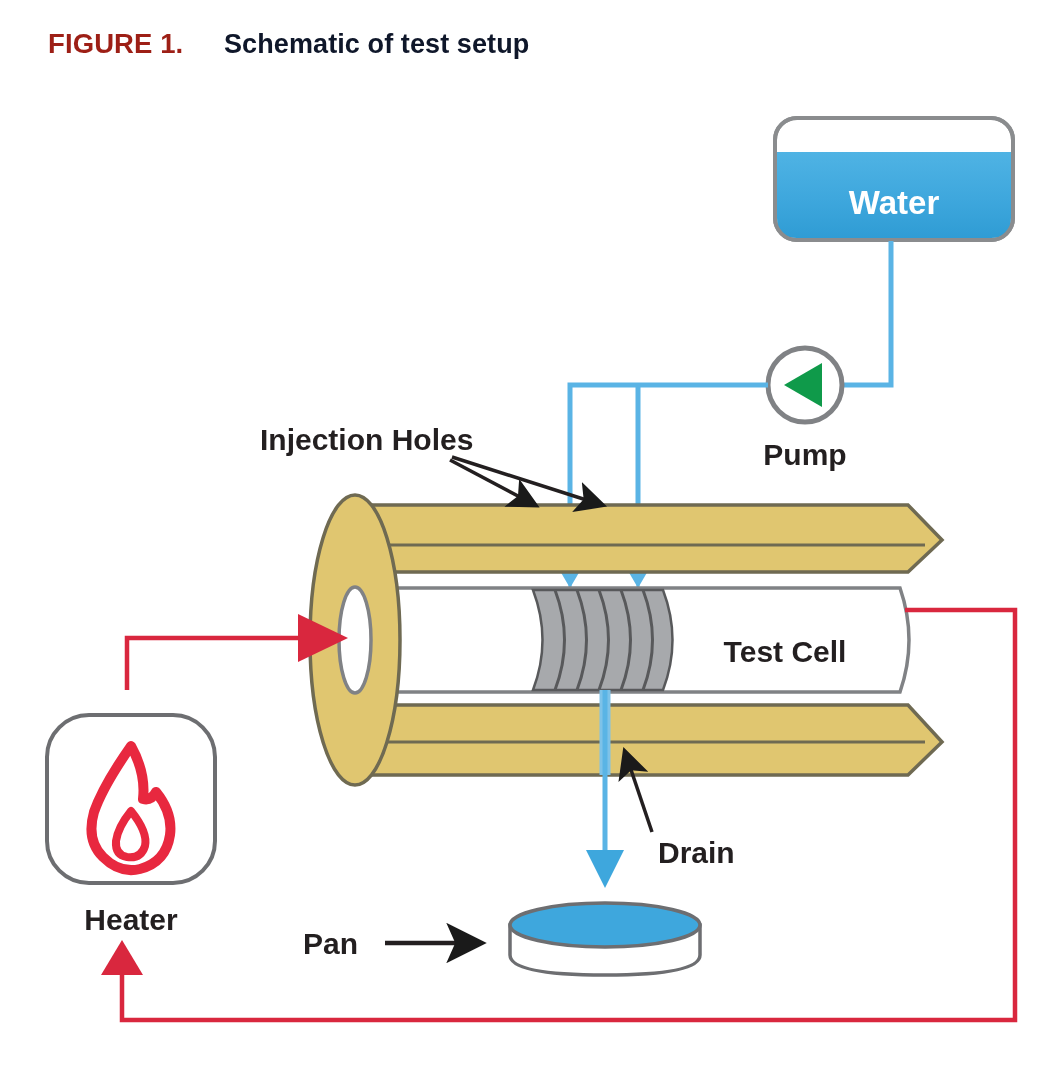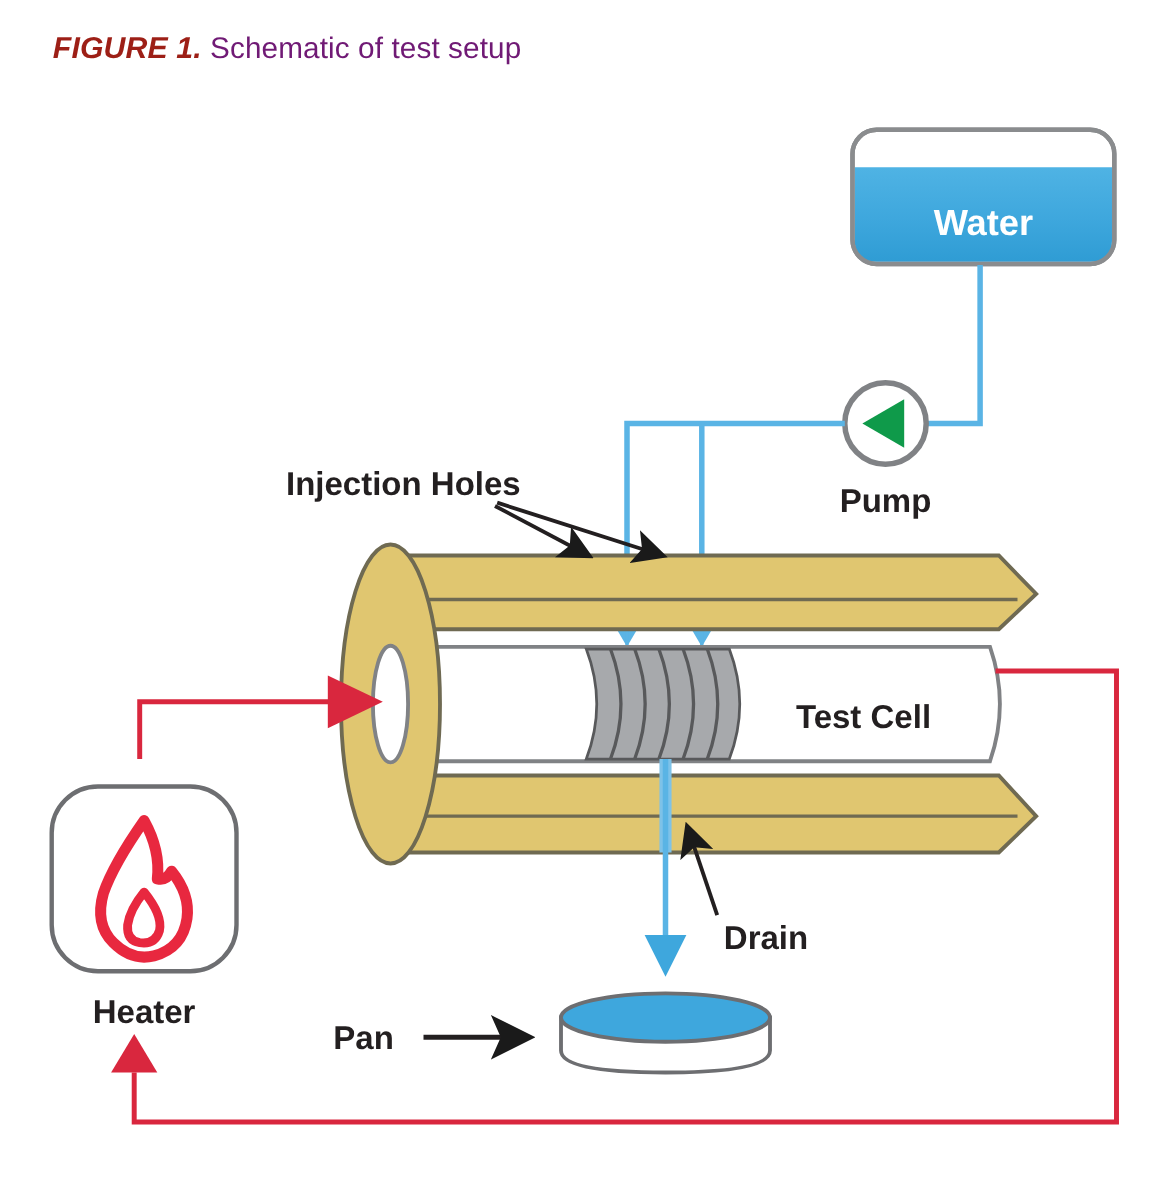--- a/index.html
+++ b/index.html
@@ -25,25 +25,25 @@
     left: 48px;
     top: 28px;
     font-size: 27px;
     letter-spacing: 0.1px;
     white-space: nowrap;
   }
   .caption-prefix {
     font-weight: bold;
     color: #9d1f16;
     font-size: 27.5px;
-    font-style: italic;
   }
   .caption-text {
-    color: #701a75;
-    font-weight: 400;
+    color: #0f172a;
+    font-weight: 700;
+    margin-left: 33px;
   }
   #diagram {
     position: absolute;
     left: 0;
     top: 0;
     width: 1061px;
     height: 1071px;
   }
   .svg-label {
     font-family: "Liberation Sans", sans-serif;

